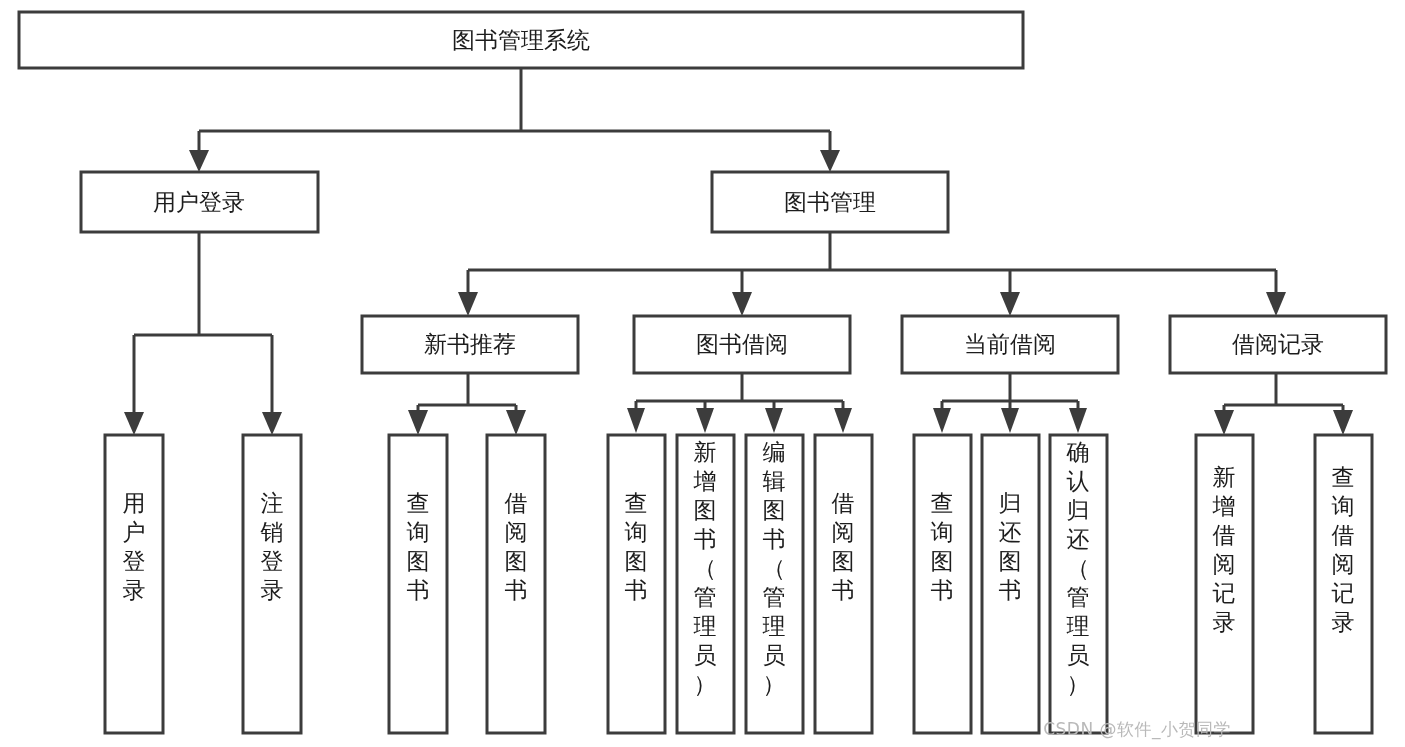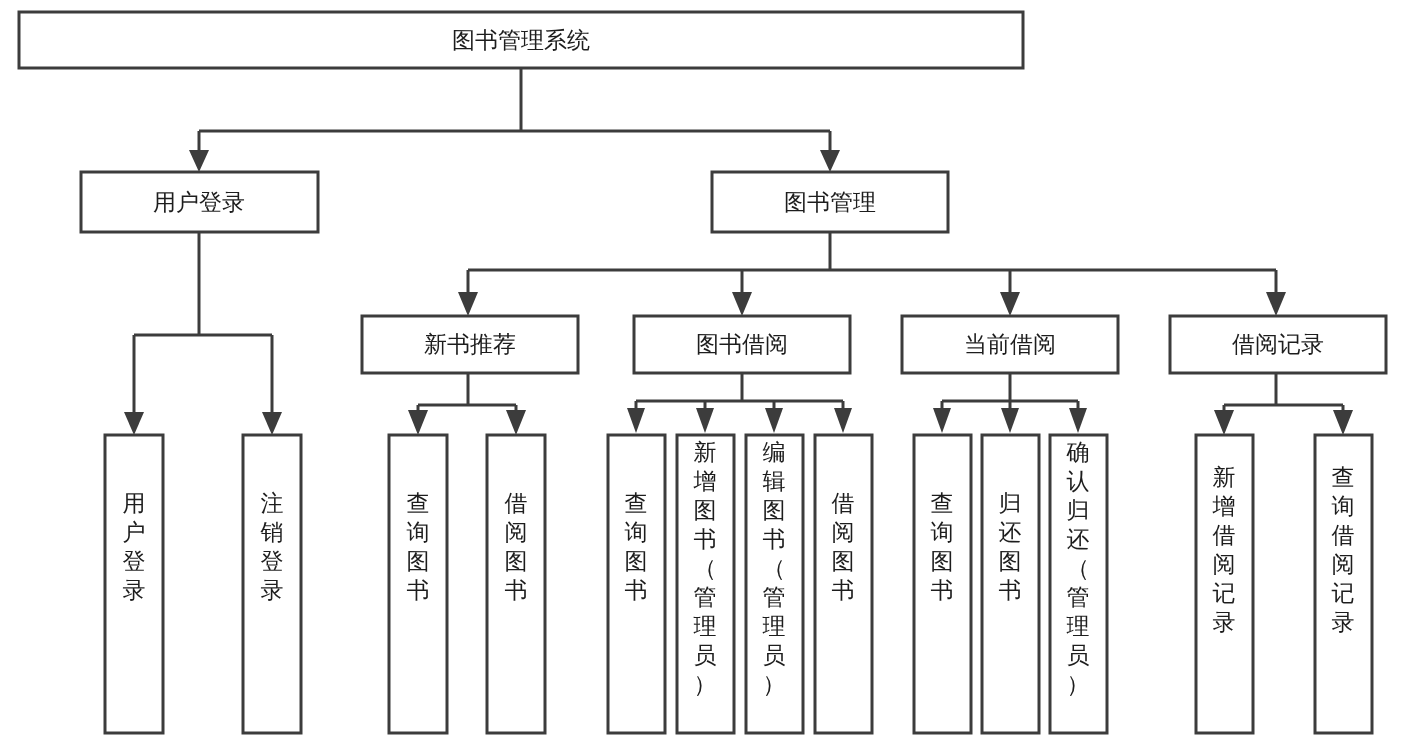--- a/index.html
+++ b/index.html
@@ -223,13 +223,14 @@
       <rect class="node-box" x="1196" y="435" width="57" height="298"></rect>
       <text class="node-label-v" x="1224" y="485"><tspan x="1224" y="485">新</tspan><tspan x="1224" y="514">增</tspan><tspan x="1224" y="543">借</tspan><tspan x="1224" y="572">阅</tspan><tspan x="1224" y="601">记</tspan><tspan x="1224" y="630">录</tspan></text>
     </g>
     <g>
       <rect class="node-box" x="1315" y="435" width="57" height="298"></rect>
       <text class="node-label-v" x="1343" y="485"><tspan x="1343" y="485">查</tspan><tspan x="1343" y="514">询</tspan><tspan x="1343" y="543">借</tspan><tspan x="1343" y="572">阅</tspan><tspan x="1343" y="601">记</tspan><tspan x="1343" y="630">录</tspan></text>
     </g>
 
   </svg>
 
+  <div class="watermark">CSDN @软件_小贺同学</div>
 </div>
 
 </body></html>

